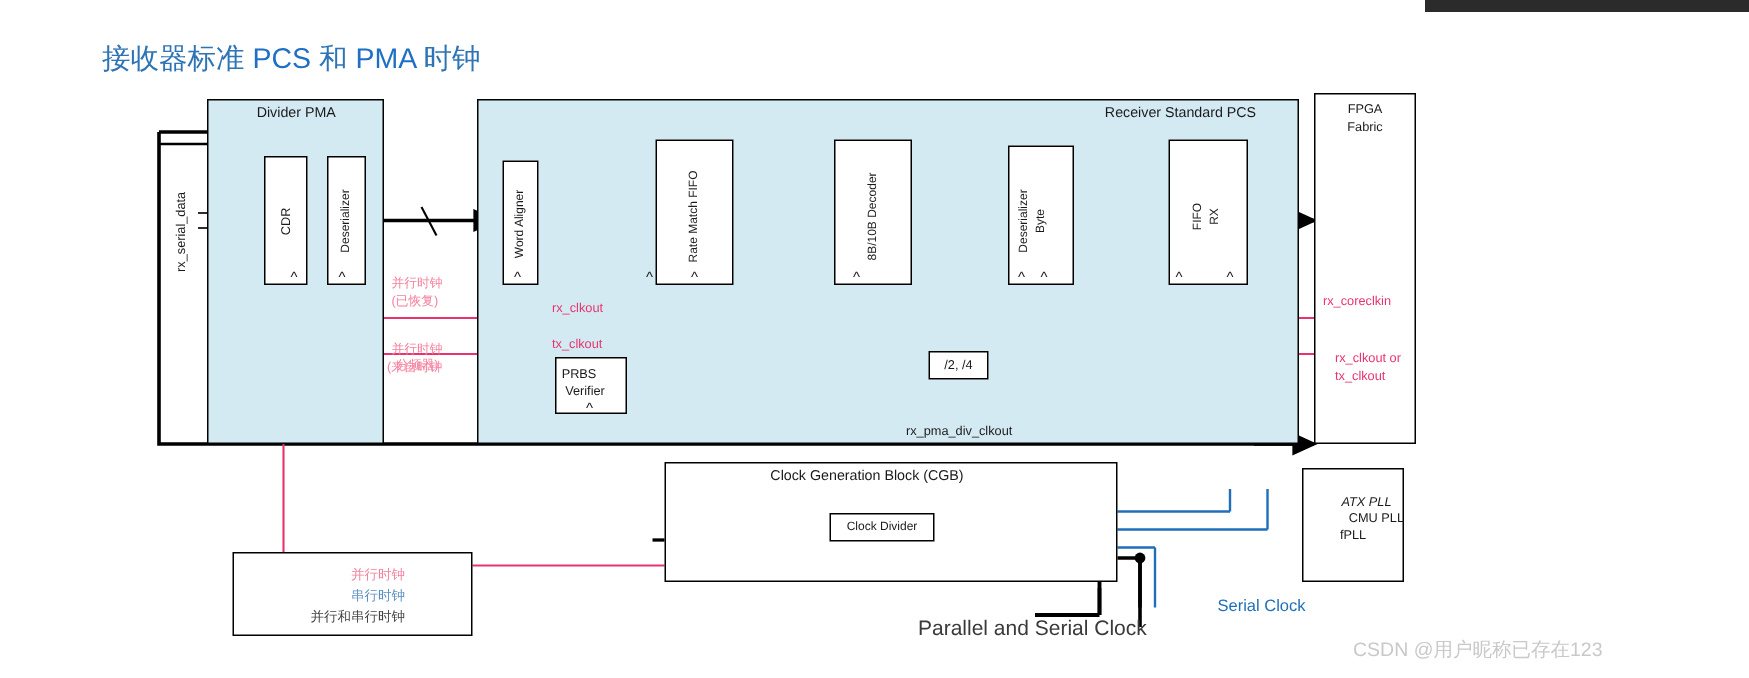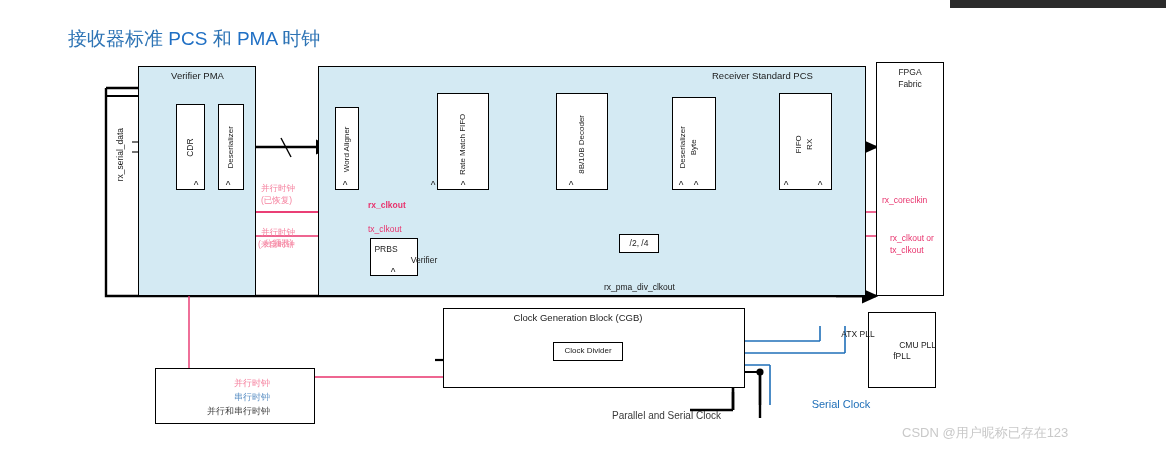--- a/index.html
+++ b/index.html
@@ -172,24 +172,24 @@
   <path d="M733,410 L733,366" fill="none" stroke="#000" stroke-width="2.6"></path>
 
   <path d="M455,377 L455,360" fill="none" stroke="#e8336d" stroke-width="1.4"></path>
 
   <line x1="274" y1="382" x2="308" y2="382" stroke="#e8336d" stroke-width="1.6"></line>
   <line x1="274" y1="396" x2="308" y2="396" stroke="#1f6fb8" stroke-width="1.6"></line>
   <line x1="274" y1="410" x2="308" y2="410" stroke="#000" stroke-width="2.6"></line>
 </svg>
 
 <div class="box pcsbg abs" style="left:138px;top:66px;width:118px;height:230px;"></div>
-<div class="hdr" style="left:150px;top:70px;width:95px;text-align:center;">Verifier PMA</div>
+<div class="hdr" style="left:150px;top:70px;width:95px;text-align:center;">Divider PMA</div>
 
 <div class="box pcsbg abs" style="left:318px;top:66px;width:548px;height:230px;"></div>
-<div class="hdr" style="left:712px;top:70px;width:150px;">Receiver Standard PCS</div>
+<div class="hdr" style="left:712px;top:70px;width:150px;text-align:center;">Receiver Standard PCS</div>
 
 <div class="box wblk abs" style="left:876px;top:62px;width:68px;height:234px;"></div>
 <div class="lbl" style="left:876px;top:68px;width:68px;">FPGA</div>
 <div class="lbl" style="left:876px;top:80px;width:68px;">Fabric</div>
 
 <div class="vlbl" style="left:86px;top:150px;width:70px;text-align:center;transform:rotate(-90deg);">rx_serial_data</div>
 
 <div class="box wblk abs" style="left:176px;top:104px;width:29px;height:86px;"></div>
 <div class="vlbl" style="left:163px;top:143px;width:56px;text-align:center;transform:rotate(-90deg);">CDR</div>
 
@@ -208,21 +208,21 @@
 <div class="box wblk abs" style="left:672px;top:97px;width:44px;height:93px;"></div>
 <div class="vlbl" style="left:661px;top:143px;width:66px;text-align:center;font-size:8px;transform:rotate(-90deg);">Byte</div>
 <div class="vlbl" style="left:650px;top:143px;width:66px;text-align:center;font-size:8px;transform:rotate(-90deg);">Deserializer</div>
 
 <div class="box wblk abs" style="left:779px;top:93px;width:53px;height:97px;"></div>
 <div class="vlbl" style="left:790px;top:140px;width:40px;text-align:center;font-size:8px;transform:rotate(-90deg);">RX</div>
 <div class="vlbl" style="left:779px;top:140px;width:40px;text-align:center;font-size:8px;transform:rotate(-90deg);">FIFO</div>
 
 <div class="box wblk abs" style="left:370px;top:238px;width:48px;height:38px;"></div>
 <div class="lbl" style="left:370px;top:245px;width:32px;">PRBS</div>
-<div class="lbl" style="left:370px;top:256px;width:40px;padding-left:34px;">Verifier</div>
+<div class="lbl" style="left:370px;top:256px;width:40px;">Verifier</div>
 
 <div class="box wblk abs" style="left:619px;top:234px;width:40px;height:19px;"></div>
 <div class="lbl" style="left:619px;top:239px;width:40px;font-size:8.5px;">/2, /4</div>
 
 <div class="lbl" style="left:189px;top:181px;width:14px;font-size:10px;">^</div>
 <div class="lbl" style="left:221px;top:181px;width:14px;font-size:10px;">^</div>
 <div class="lbl" style="left:338px;top:181px;width:14px;font-size:10px;">^</div>
 <div class="lbl" style="left:426px;top:181px;width:14px;font-size:10px;">^</div>
 <div class="lbl" style="left:456px;top:181px;width:14px;font-size:10px;">^</div>
 <div class="lbl" style="left:564px;top:181px;width:14px;font-size:10px;">^</div>
@@ -232,41 +232,41 @@
 <div class="lbl" style="left:813px;top:181px;width:14px;font-size:10px;">^</div>
 <div class="lbl" style="left:386px;top:268px;width:14px;font-size:10px;">^</div>
 
 <div class="pinktxt" style="left:261px;top:184px;">并行时钟</div>
 <div class="pinktxt" style="left:261px;top:196px;">(已恢复)</div>
 
 <div class="pinktxt" style="left:261px;top:228px;">并行时钟</div>
 <div class="pinktxt" style="left:258px;top:240px;">(来自时钟</div>
 <div class="pinktxt" style="left:264px;top:239px;">分频器)</div>
 
-<div class="pinktxt" style="left:368px;top:201px;color:#e8336d;font-weight:bold;">rx_clkout</div>
+<div class="pinktxt" style="left:368px;top:201px;color:#e8336d;">rx_clkout</div>
 <div class="pinktxt" style="left:368px;top:225px;color:#e8336d;">tx_clkout</div>
 
 <div class="pinktxt" style="left:604px;top:283px;color:#1a1a1a;font-size:8.5px;">rx_pma_div_clkout</div>
 
 <div class="pinktxt" style="left:882px;top:196px;color:#e8336d;">rx_coreclkin</div>
 <div class="pinktxt" style="left:890px;top:234px;color:#e8336d;">rx_clkout or</div>
 <div class="pinktxt" style="left:890px;top:246px;color:#e8336d;">tx_clkout</div>
 
 <div class="box wblk abs" style="left:443px;top:308px;width:302px;height:80px;"></div>
 <div class="hdr" style="left:443px;top:312px;width:270px;text-align:center;">Clock Generation Block (CGB)</div>
 
 <div class="box wblk abs" style="left:553px;top:342px;width:70px;height:19px;"></div>
 <div class="lbl" style="left:553px;top:347px;width:70px;font-size:8px;">Clock Divider</div>
 
 <div class="box wblk abs" style="left:868px;top:312px;width:68px;height:76px;"></div>
-<div class="lbl" style="left:832px;top:330px;width:52px;">ATX PLL</div>
+<div class="lbl" style="left:885px;top:330px;width:52px;font-style:italic;">ATX PLL</div>
 <div class="lbl" style="left:868px;top:341px;width:68px;text-align:right;">CMU PLL</div>
 <div class="lbl" style="left:868px;top:352px;width:68px;">fPLL</div>
 
-<div class="lbl" style="left:612px;top:411px;width:140px;text-align:left;font-size:10px;color:#3a3a3a;">Parallel and Serial Clock</div>
+<div class="lbl" style="left:612px;top:411px;width:140px;text-align:left;font-size:14px;color:#3a3a3a;">Parallel and Serial Clock</div>
 <div class="lbl" style="left:806px;top:399px;width:70px;text-align:center;font-size:11px;color:#1f6fb8;">Serial Clock</div>
 
 <div class="box legbox abs" style="left:155px;top:368px;width:160px;height:56px;"></div>
 <div class="legtxt" style="left:160px;top:377px;width:110px;color:#f5829f;">并行时钟</div>
 <div class="legtxt" style="left:160px;top:391px;width:110px;color:#5b8fc4;">串行时钟</div>
 <div class="legtxt" style="left:160px;top:405px;width:110px;color:#444;">并行和串行时钟</div>
 
 <div class="abs" id="wm">CSDN @用户昵称已存在123</div>
 
 </body></html>

